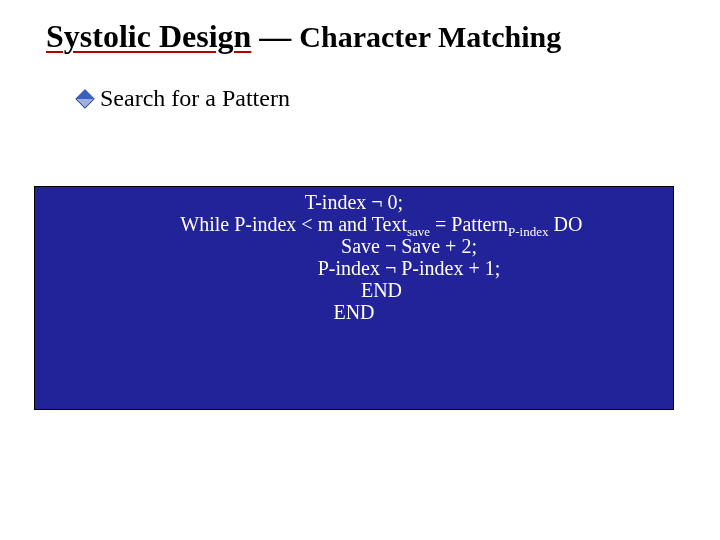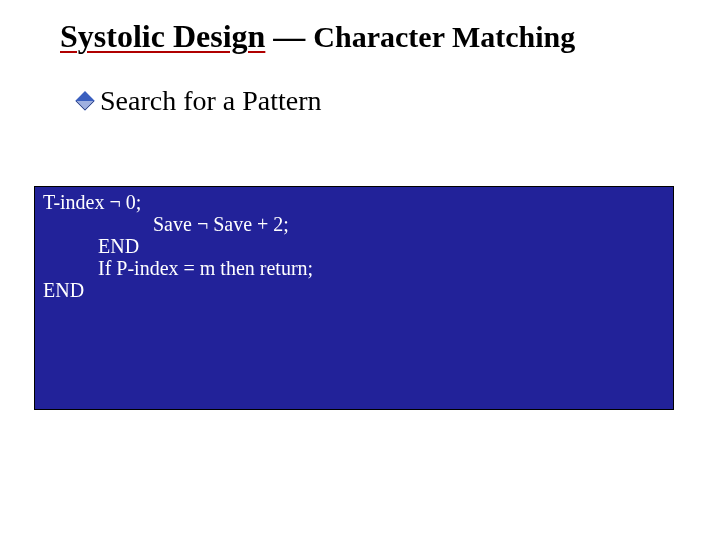--- a/index.html
+++ b/index.html
@@ -13,21 +13,21 @@
   }
   .slide {
     position: relative;
     width: 720px;
     height: 540px;
     box-sizing: border-box;
   }
   .title {
     position: absolute;
     top: 18px;
-    left: 60px;
+    left: 46px;
     font-size: 32px;
     font-weight: bold;
     white-space: nowrap;
   }
   .title .main {
     text-decoration: underline;
     text-decoration-color: #b00000;
     text-decoration-thickness: 2px;
     text-underline-offset: 4px;
   }
@@ -37,21 +37,21 @@
   .title .sub {
     font-size: 30px;
   }
   .bullet-row {
     position: absolute;
     top: 85px;
     left: 78px;
     display: flex;
     align-items: center;
     gap: 6px;
-    font-size: 28px;
+    font-size: 24px;
   }
   .diamond {
     width: 14px;
     height: 14px;
     display: inline-block;
     transform: rotate(45deg);
     background: linear-gradient(135deg, #3a5fbf 0%, #3a5fbf 50%, #9fb0e0 50%, #9fb0e0 100%);
     box-shadow: inset -1px -1px 0 #2a3f80;
     margin-right: 2px;
     flex-shrink: 0;
@@ -65,20 +65,21 @@
     background: #222299;
     color: #fff;
     border: 1px solid #000;
     box-sizing: border-box;
     padding: 4px 8px 4px 8px;
     font-size: 20px;
     line-height: 1.1;
   }
   .codebox .line {
     white-space: pre;
+    text-align: center;
   }
   .codebox .arrow {
     font-family: "Times New Roman", Times, serif;
   }
   .codebox sub {
     font-size: 13px;
     vertical-align: sub;
     line-height: 0;
   }
 </style>
@@ -91,19 +92,20 @@
     <span class="main">Systolic Design</span><span class="sep"> — </span><span class="sub">Character Matching</span>
   </div>
 
   <div class="bullet-row">
     <span class="diamond"></span>
     <span>Search for a Pattern</span>
   </div>
 
   <div class="codebox">
     <div class="line"><span>T-index </span><span class="arrow">¬</span><span> 0;</span></div>
+    <div class="line"><span>           While P-index &lt; m and Text</span><sub>save</sub><span> = Pattern</span><sub>P-index</sub><span> DO</span></div>
     <div class="line"><span>                      Save </span><span class="arrow">¬</span><span> Save + 2;</span></div>
+    <div class="line"><span>                      P-index </span><span class="arrow">¬</span><span> P-index + 1;</span></div>
     <div class="line">           END</div>
-    <div class="line">           If P-index = m then return;</div>
     <div class="line">END</div>
   </div>
 
 </div>
 
 </body></html>

